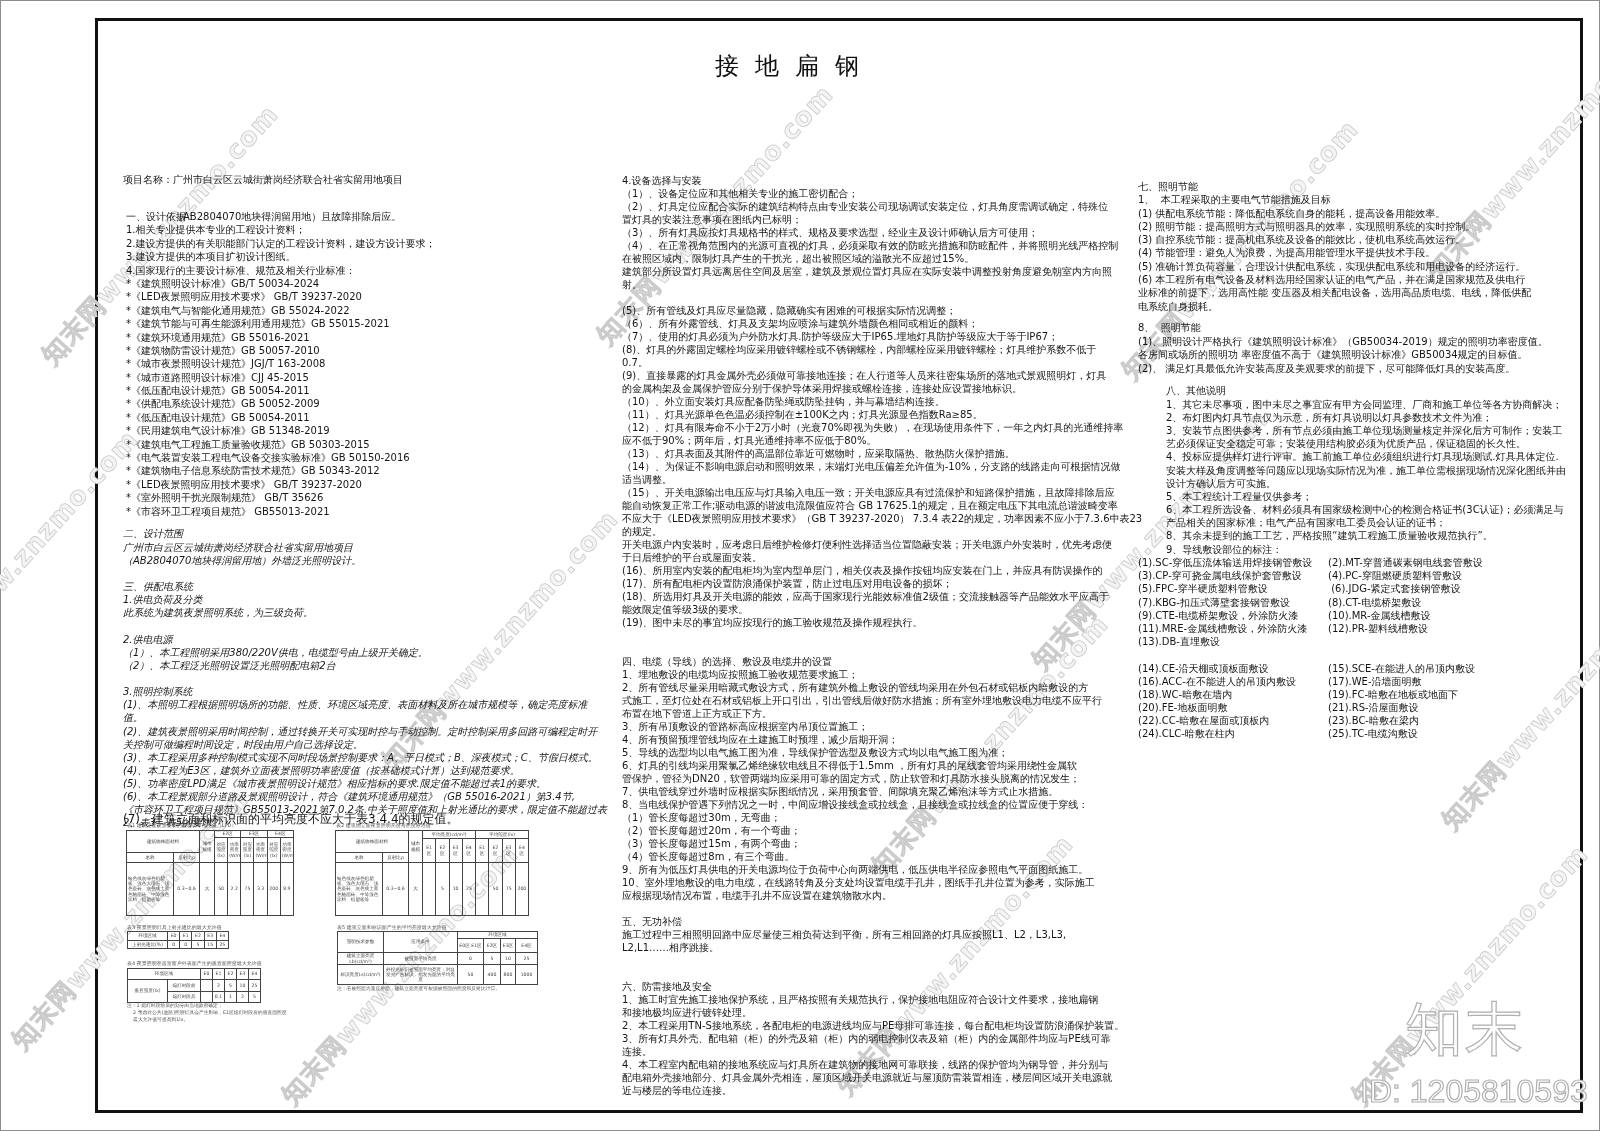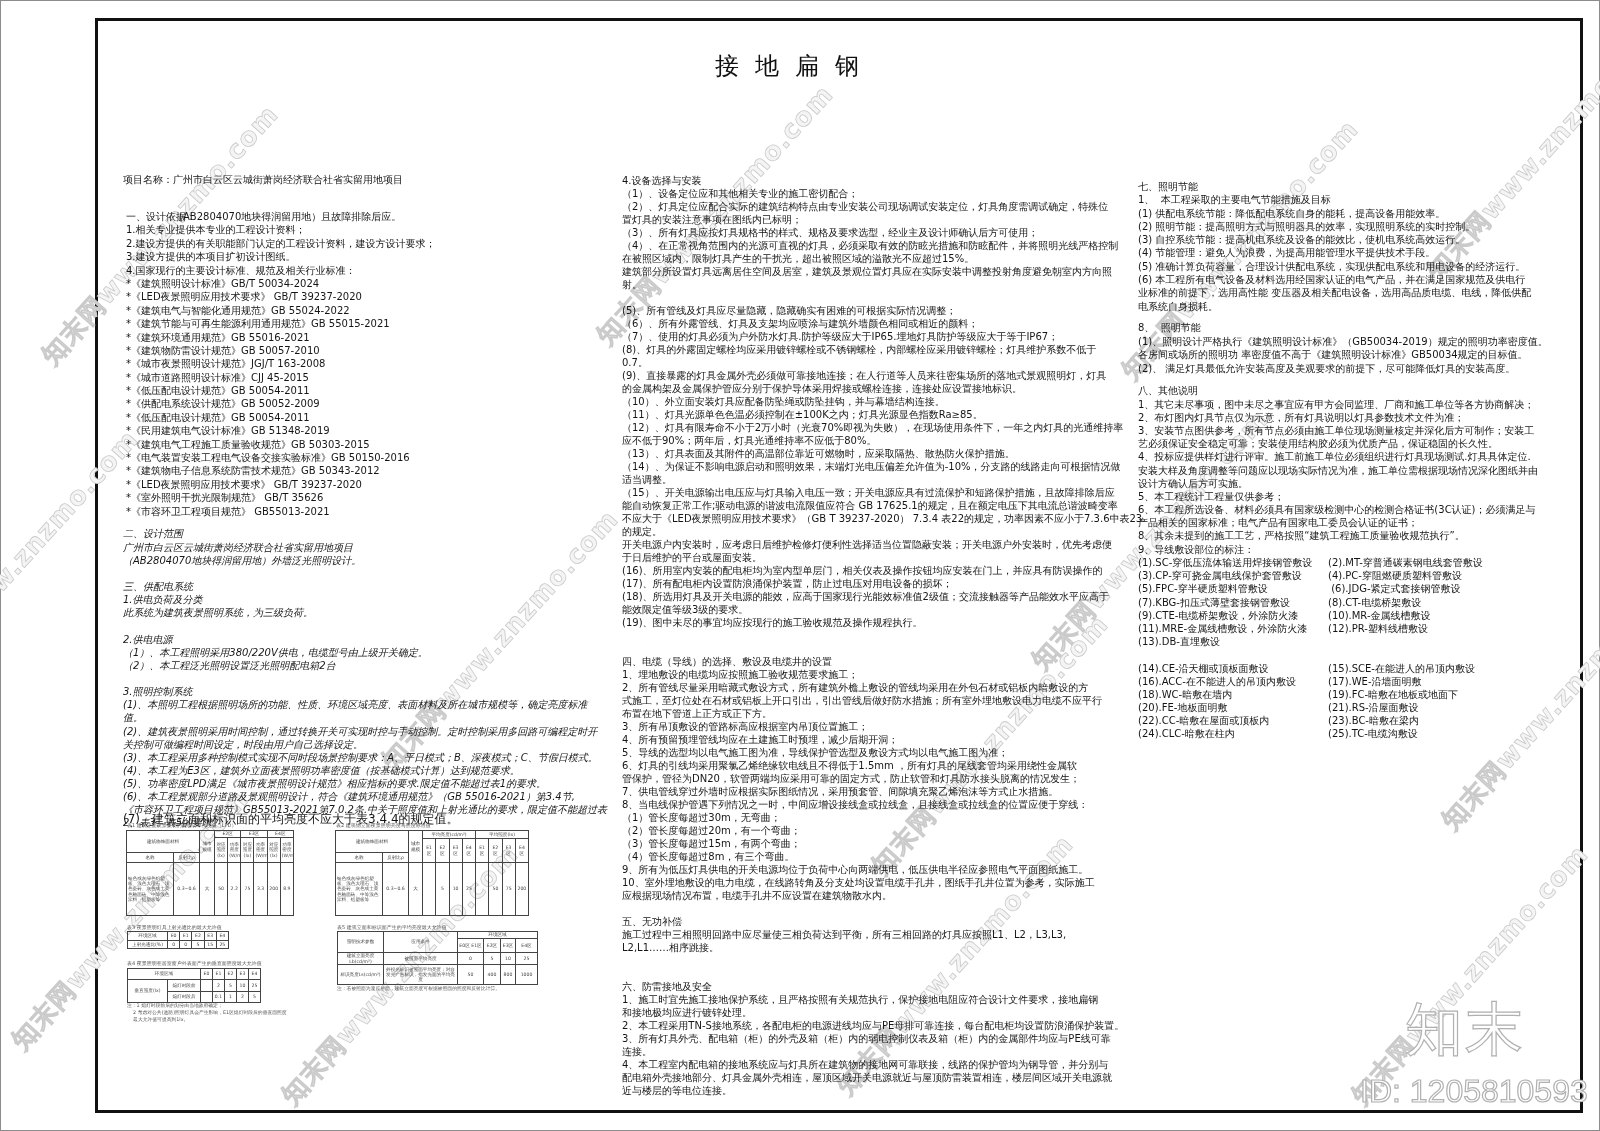--- a/index.html
+++ b/index.html
@@ -31,21 +31,21 @@
   #c1d { left: 123px; top: 811px; font-size: 12px; line-height: 16px; }
 
   #c2 { left: 622px; top: 151.5px; }
   #c2 .ln { height: 13px; line-height: 13px; }
 
   #c3a { left: 1138px; top: 158px; }
   #c3a .ln { height: 13.3px; line-height: 13.3px; }
   #c3b { left: 1138px; top: 299px; }
   #c3b .ln { height: 13.7px; line-height: 13.7px; }
   #c3c { left: 1138px; top: 362.4px; }
-  #c3c .ln { height: 13.2px; line-height: 13.2px; }
+  #c3c .ln { height: 13.2px; line-height: 13.2px; margin-left: 28px; }
   #c3d { left: 1138px; top: 534px; }
   #c3d .pair { display: block; height: 13.2px; line-height: 13.2px; }
   #c3d .pair .c1 { display: inline-block; width: 190px; }
 
   .cap { position: absolute; font-size: 5px; color: #555; white-space: nowrap; z-index: 2; line-height: 6px; }
   .tbl {
     position: absolute; border-collapse: collapse; table-layout: fixed;
     font-size: 4.6px; line-height: 1.15; color: #444; z-index: 2; background: transparent;
   }
   .tbl td { border: 1px solid #444; text-align: center; vertical-align: middle; padding: 0 1px; overflow: hidden; }

